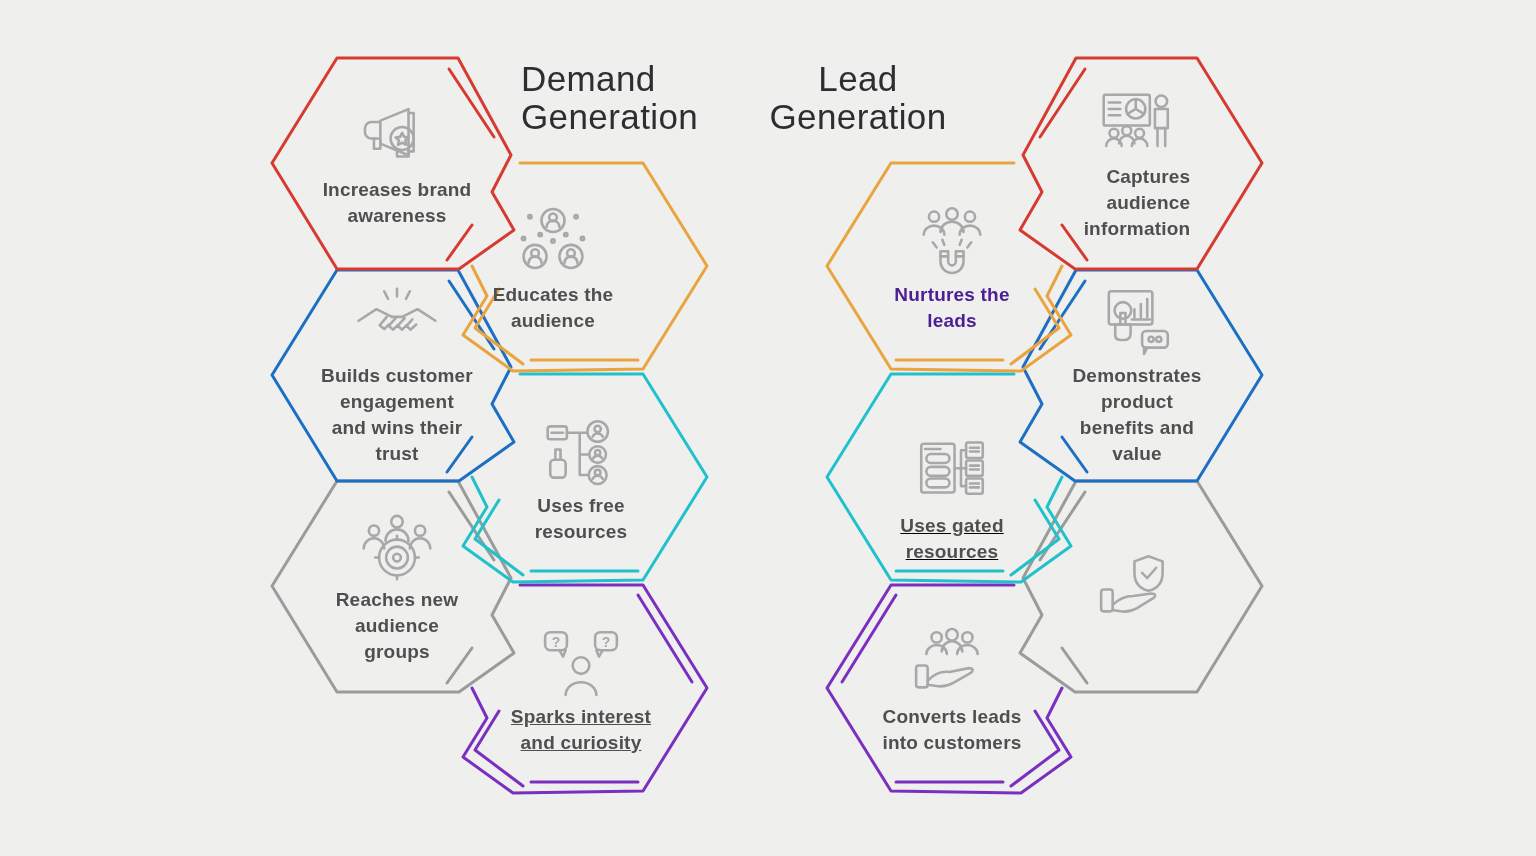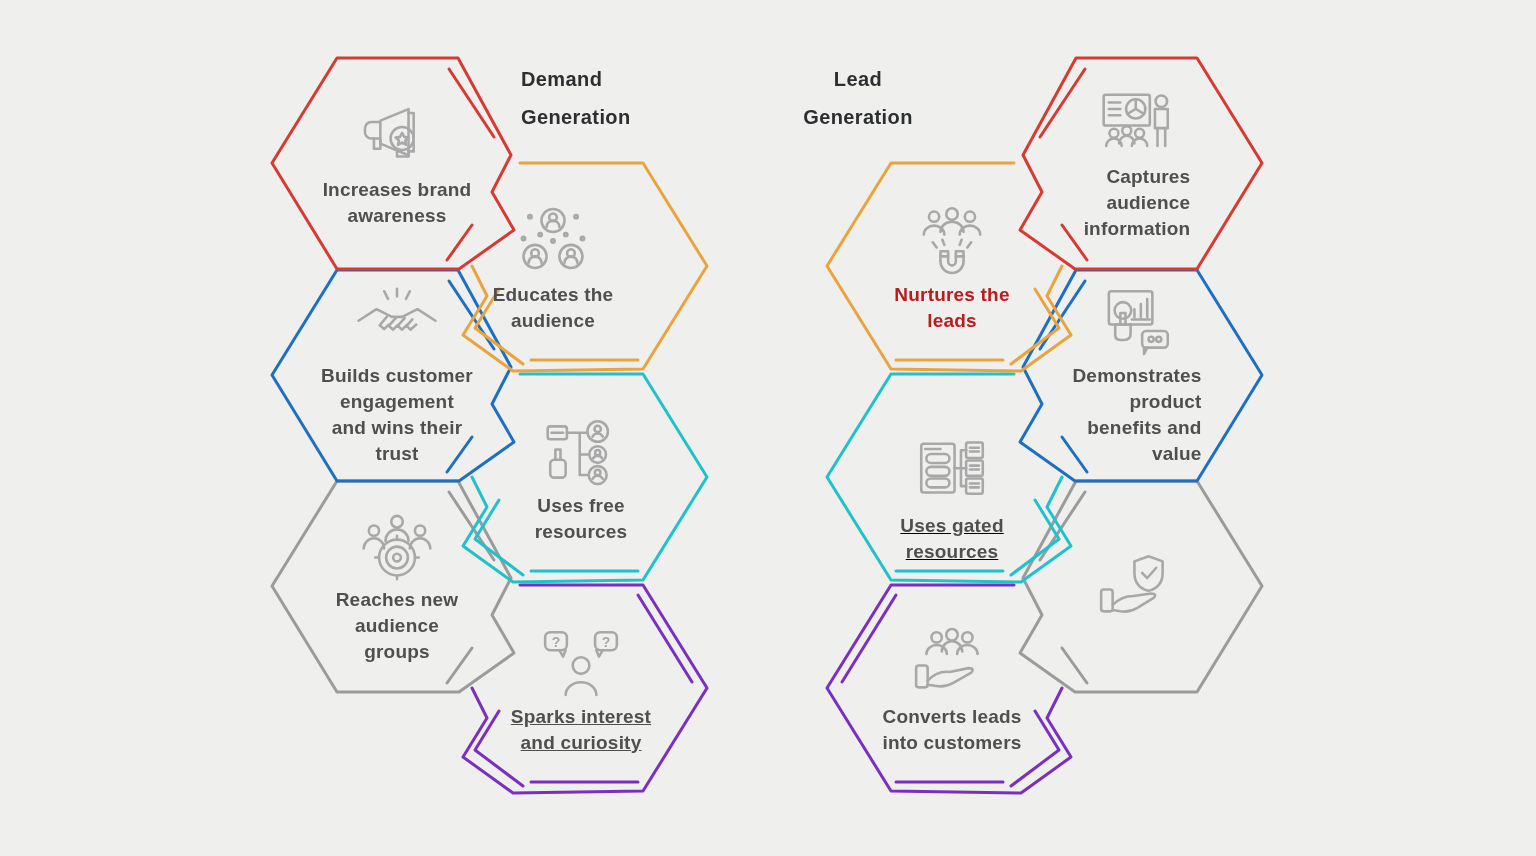--- a/index.html
+++ b/index.html
@@ -1,19 +1,19 @@
 <!DOCTYPE html>
 <html><head>
 <meta charset="utf-8">
 <style>
   html,body{margin:0;padding:0;background:#efefee;}
   .canvas{position:relative;width:1536px;height:856px;overflow:hidden;
           background:#efefee;font-family:"Liberation Sans",sans-serif;}
   #hex-svg{position:absolute;left:0;top:0;}
-  .title{position:absolute;font-size:20px;line-height:38px;font-weight:700;
+  .title{position:absolute;font-size:35px;line-height:38px;font-weight:400;
          color:#2c2e30;letter-spacing:.4px;}
   .t-demand{left:521px;top:60px;text-align:left;width:260px;}
   .t-lead{left:708px;top:60px;width:300px;text-align:right;}
   .piece{position:absolute;width:240px;height:192px;display:flex;flex-direction:column;
          align-items:center;justify-content:center;gap:5px;text-align:center;}
   .piece .icon{line-height:0;}
   .piece .label{font-size:19px;line-height:26px;font-weight:700;color:#4f4f4f;
                 white-space:pre-line;letter-spacing:.2px;}
 </style>
 </head>
@@ -185,21 +185,21 @@
             <path d="M32 2v6M22 4l3 6M42 4l-3 6"></path>
             <path d="M2 27L16 18l12 6M62 27L48 18l-12 6"></path>
             <path d="M28 24h8"></path>
             <path d="M24 24l-5.5 6.5 3.5 3 3.5-3.5M31 25l-5.5 6 3.5 3 3.5-3.5M38 25l-5.5 6 3.5 3 3.5-3.5M44 26l-4.5 5 3 3 4.5-4"></path>
           </svg></div>
         <div class="label" style="color: rgb(79, 79, 79);">Builds customer
 engagement
 and wins their
 trust</div>
       </div>
-      <div class="piece" style="left: 1017px; top: 280px; text-align: right;">
+      <div class="piece" style="left: 1017px; top: 280px;">
         <div class="icon"><svg width="82" height="72" viewBox="0 0 64 56" fill="none" stroke="#a8a8a8" stroke-width="2" stroke-linecap="round" stroke-linejoin="round">
             <rect x="10" y="4" width="34" height="26" rx="2"></rect>
             <path d="M30 24v-6M35 24v-10M40 24v-14M28 26h14"></path>
             <circle cx="21" cy="19" r="6.5"></circle>
             <path d="M19 30v-9h4v9"></path>
             <path d="M15 30h12v7q0 5-5 5h-3q-4 0-4-4z"></path>
             <rect x="36" y="35" width="20" height="13" rx="3"></rect>
             <circle cx="43" cy="41.5" r="2"></circle>
             <circle cx="49" cy="41.5" r="2"></circle>
             <path d="M40 48l-2.5 5v-5"></path>
@@ -233,21 +233,21 @@
       </div>
       <div class="piece" style="left: 832px; top: 173px;">
         <div class="icon"><svg width="82" height="72" viewBox="0 0 64 56" fill="none" stroke="#a8a8a8" stroke-width="2" stroke-linecap="round" stroke-linejoin="round">
             <circle cx="18" cy="9" r="4"></circle>
             <circle cx="32" cy="7" r="4.5"></circle>
             <circle cx="46" cy="9" r="4"></circle>
             <path d="M10 23a8 7 0 0 1 16 0M23 21a9 8 0 0 1 18 0M38 23a8 7 0 0 1 16 0"></path>
             <path d="M23 36v8a9 9 0 0 0 18 0v-8h-6v8a3 3 0 0 1-6 0v-8z"></path>
             <path d="M23 40h6M35 40h6M20 33l-3-4M44 33l3-4M26 31l-1.5-4M38 31l1.5-4"></path>
           </svg></div>
-        <div class="label" style="color: #b91c1c;">Nurtures the
+        <div class="label" style="color: #4c1d95;">Nurtures the
 leads</div>
       </div>
       <div class="piece" style="left: 277px; top: 68px;">
         <div class="icon"><svg width="82" height="72" viewBox="0 0 64 56" fill="none" stroke="#a8a8a8" stroke-width="2" stroke-linecap="round" stroke-linejoin="round">
             <path d="M18 17h-6a5 5 0 0 0-5 5v3a5 5 0 0 0 5 5h6"></path>
             <path d="M14 30v8h5v-7"></path>
             <path d="M19 16L41 7v36L19 34z"></path>
             <path d="M41 10h4v30h-4"></path>
             <circle cx="36" cy="30" r="9"></circle>
             <path d="M36 25.5l1.6 3.2 3.5.4-2.6 2.4.7 3.4-3.2-1.8-3.2 1.8.7-3.4-2.6-2.4 3.5-.4z"></path>

